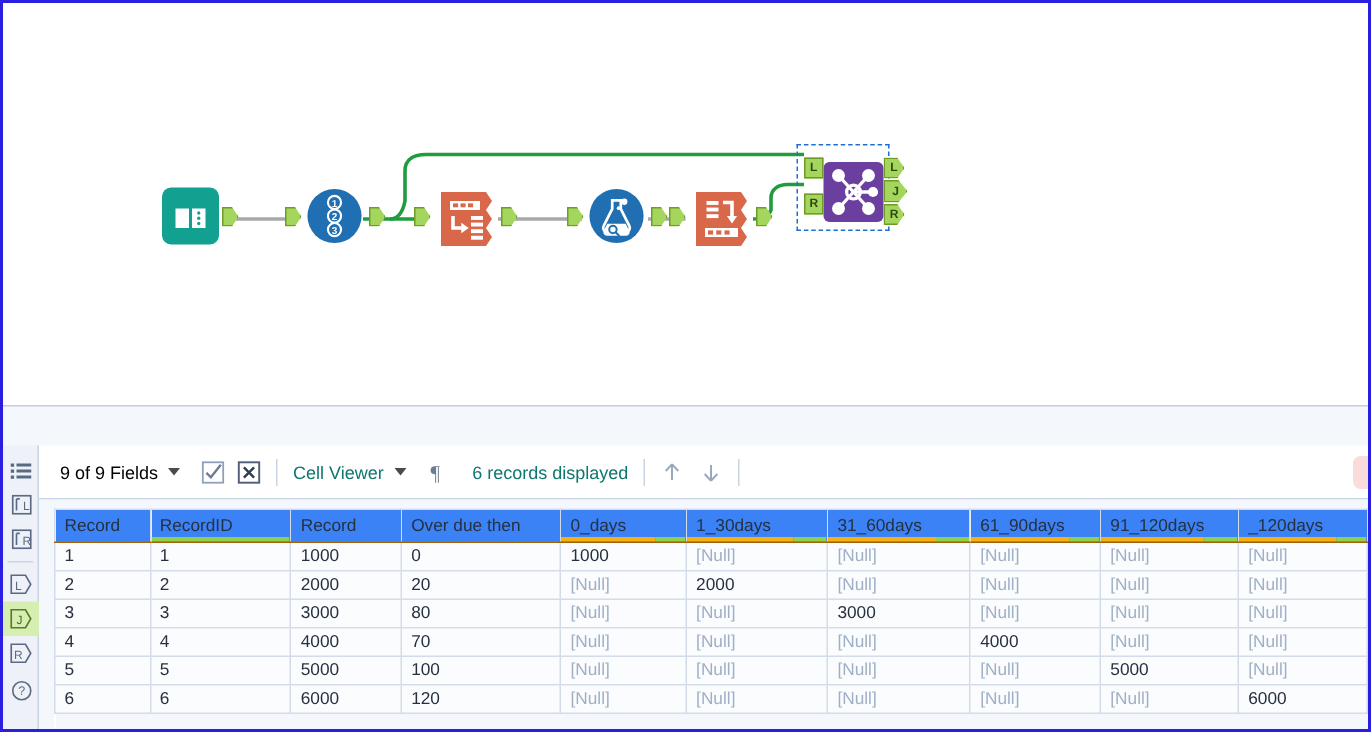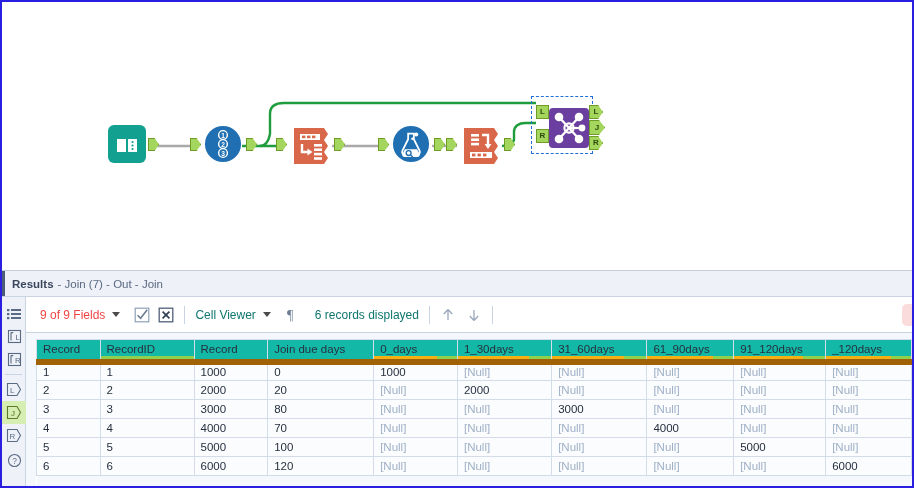--- a/index.html
+++ b/index.html
@@ -106,21 +106,21 @@
   #toolbar {
     position: absolute; left: 24px; top: 26px; right: 0;
     height: 36px;
     background: #ffffff;
     border-bottom: 1px solid #c9d4e2;
     display: flex; align-items: center;
     padding-left: 14px;
     gap: 0px;
   }
   .tb-link {
-    font-size: 12px; color: #ef4444;
+    font-size: 12px; color: #000000;
     cursor: pointer; white-space: nowrap;
   }
   .tb-text { font-size: 12px; color: #0f766e; white-space: nowrap; }
   .chev {
     width: 0; height: 0;
     border-left: 4.5px solid transparent;
     border-right: 4.5px solid transparent;
     border-top: 5px solid #4a4a4a;
     margin: 0 0 0 7px;
   }
@@ -152,25 +152,25 @@
     border: 1px solid #d3dce8;
     height: 19px;
     padding: 0 6px;
     font-weight: normal;
     text-align: left;
     overflow: hidden;
     white-space: nowrap;
     background: #fbfcfe;
   }
   table.grid th {
-    background: #14b8a6;
+    background: #3b82f6;
     position: relative;
     height: 22px;
     color: #26303f;
-    border-bottom: 6px solid #a16207;
+    border-bottom: 1px solid #a16207;
   }
   table.grid th .hdr-underline {
     position: absolute; left: 0; right: 0; bottom: 0; height: 3px;
     display: flex;
   }
   table.grid td { background: #fbfcfe; }
   td.num { text-align: right; background: #f4f7fb; color: #26303f; }
   td.null { color: #9fb0c6; }
   tr.spacer td { border: none; background: #f4f7fb; height: 9px; }
 </style>
@@ -306,24 +306,20 @@
 
       <div style="position:absolute;left:40px;top:-3px;width:14px;height:14px;background:#a4d65e;border:1px solid #6f9c27;font-size:8px;color:#2e4a0a;text-align:center;line-height:12px;font-weight:bold;clip-path:polygon(0 0,65% 0,100% 50%,65% 100%,0 100%);">L</div>
       <div style="position:absolute;left:40px;top:12px;width:16px;height:15px;background:#a4d65e;border:1px solid #6f9c27;font-size:8px;color:#2e4a0a;text-align:center;line-height:13px;font-weight:bold;clip-path:polygon(0 0,62% 0,100% 50%,62% 100%,0 100%);">J</div>
       <div style="position:absolute;left:40px;top:28px;width:14px;height:14px;background:#a4d65e;border:1px solid #6f9c27;font-size:8px;color:#2e4a0a;text-align:center;line-height:12px;font-weight:bold;clip-path:polygon(0 0,65% 0,100% 50%,65% 100%,0 100%);">R</div>
     </div>
 
   </div>
 
   <div id="results">
 
-    <div id="results-titlebar">
-      <span class="rt-strong">Results</span>
-      <span class="rt-rest">- Join (7) - Out - Join</span>
-    </div>
 
     <div id="rail">
       <div class="rail-btn">
         <svg width="14" height="12" viewBox="0 0 14 12">
           <g fill="#5a6a85">
             <rect x="0" y="1" width="2.4" height="2.2"></rect>
               <rect x="4" y="1" width="10" height="2"></rect>
             <rect x="0" y="5" width="2.4" height="2.2"></rect>
               <rect x="4" y="5" width="10" height="2"></rect>
             <rect x="0" y="9" width="2.4" height="2.2"></rect>
@@ -427,21 +423,21 @@
 
     <div id="grid-wrap">
       <table class="grid">
         <thead>
           <tr id="hdr-row">
               <th style="width: 66px;"><span>Record</span></th>
               <th style="width: 100px;"><span>RecordID</span><span class="hdr-underline">
                   <span style="flex: 1 1 0%; background: rgb(143, 209, 79);"></span>
                 </span></th>
               <th style="width: 78px;"><span>Record</span></th>
-              <th style="width: 110px;"><span>Join due days</span></th>
+              <th style="width: 110px;"><span>Over due then</span></th>
               <th style="width: 90px;"><span>0_days</span><span class="hdr-underline">
                   <span style="flex: 0 0 76%; background: rgb(245, 176, 20);"></span>
                   <span style="flex: 1 1 0%; background: rgb(143, 209, 79);"></span>
                 </span></th>
               <th style="width: 100px;"><span>1_30days</span><span class="hdr-underline">
                   <span style="flex: 0 0 76%; background: rgb(245, 176, 20);"></span>
                   <span style="flex: 1 1 0%; background: rgb(143, 209, 79);"></span>
                 </span></th>
               <th style="width: 100px;"><span>31_60days</span><span class="hdr-underline">
                   <span style="flex: 0 0 76%; background: rgb(245, 176, 20);"></span>

